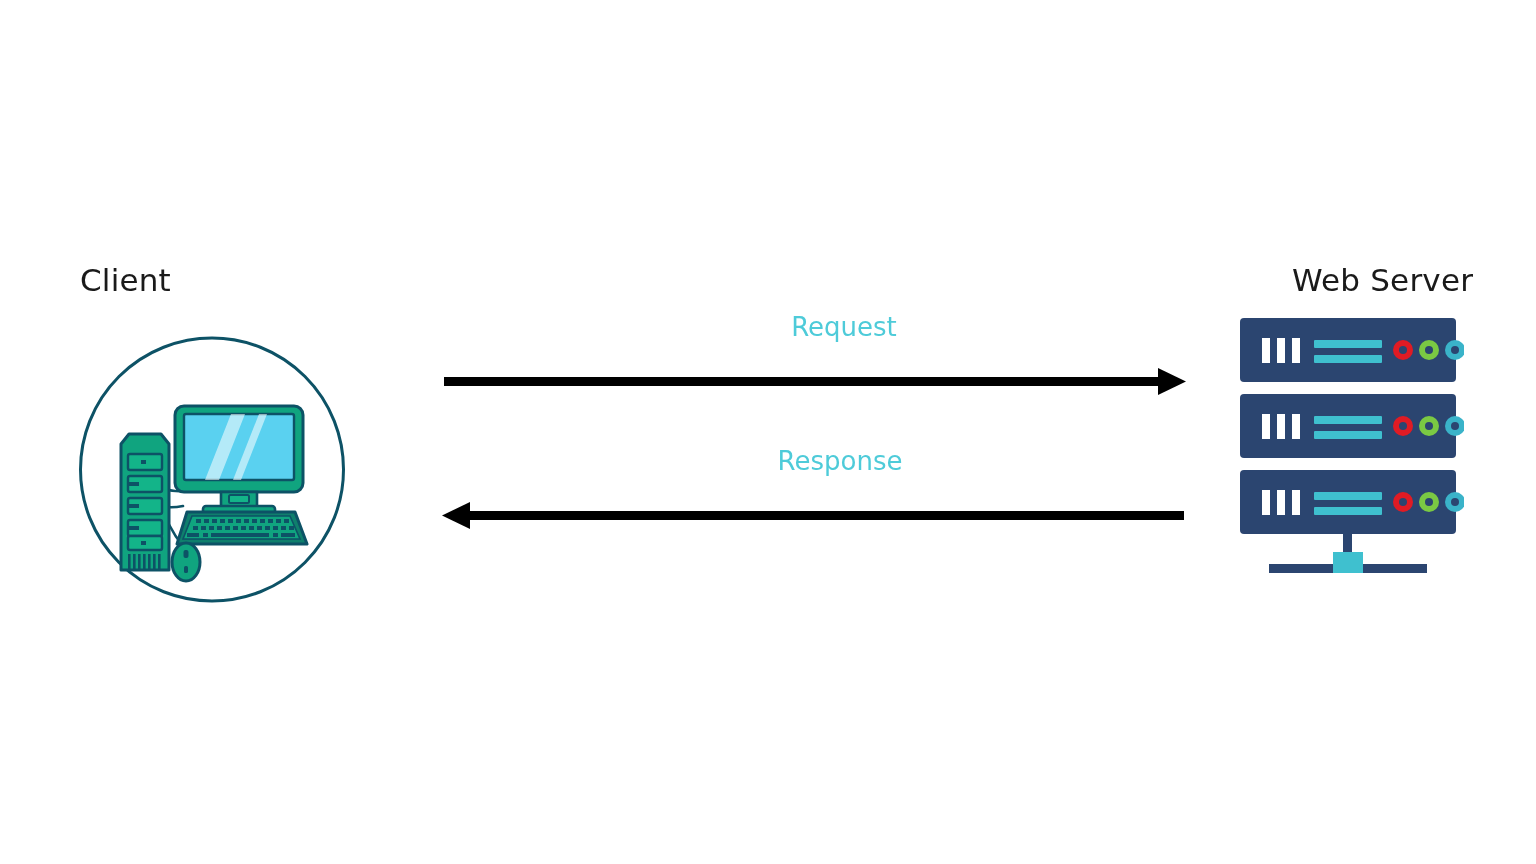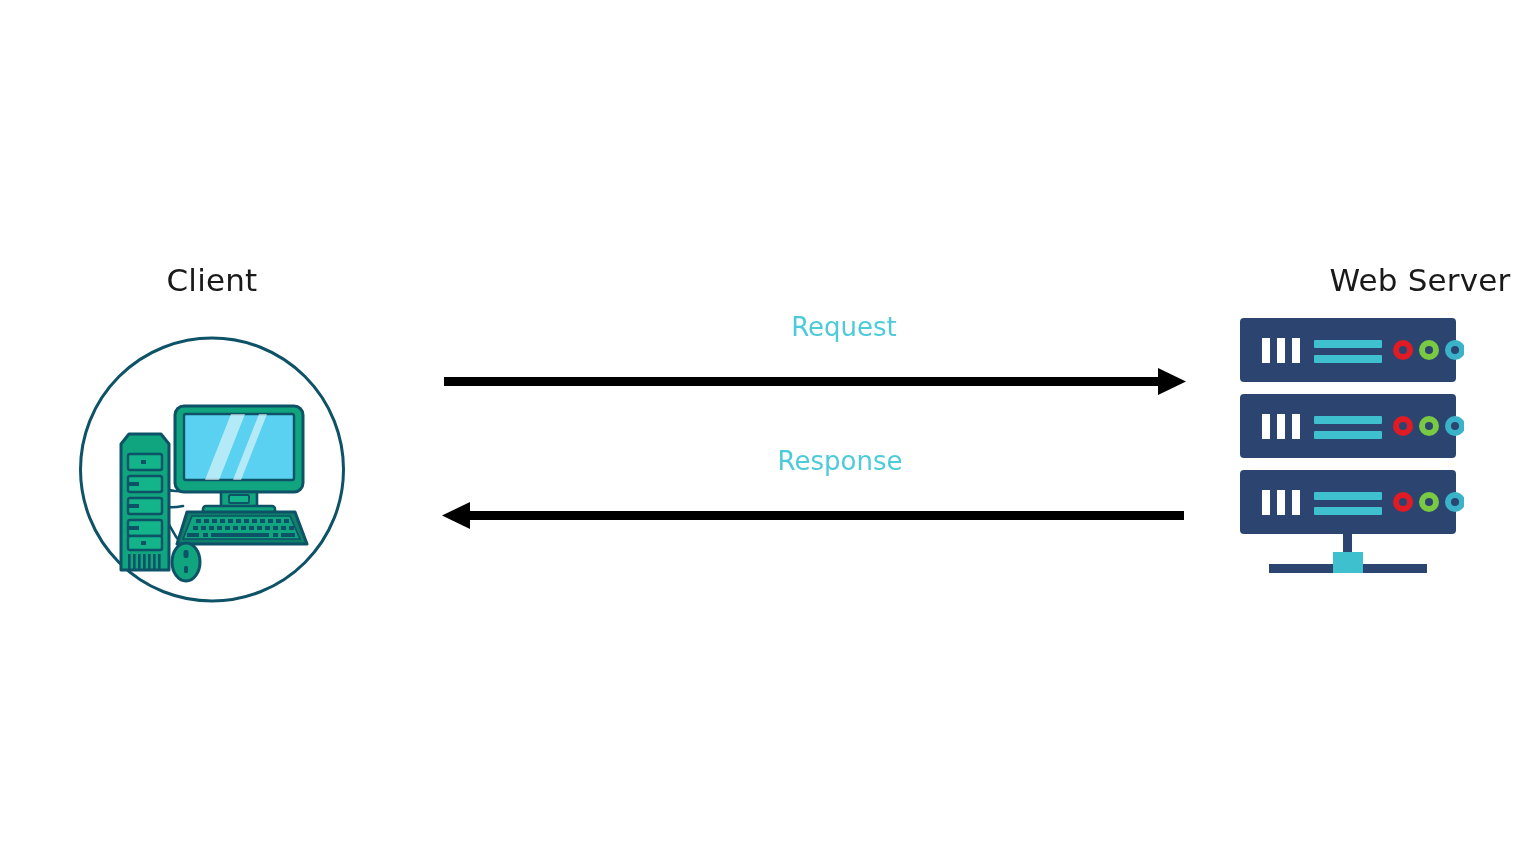--- a/index.html
+++ b/index.html
@@ -21,21 +21,20 @@
   }
 
   
   .node-title {
     position: absolute;
     font-size: 31px;
     color: #1a1a1a;
     font-weight: 400;
     letter-spacing: 0.2px;
     white-space: nowrap;
-    text-align: center;
     font-family: "DejaVu Sans", "Liberation Sans", sans-serif;
   }
   #client-title {
     left: 80px;
     width: 264px;
     top: 262px;
   }
   #server-title {
     left: 1292px;
     width: 256px;

